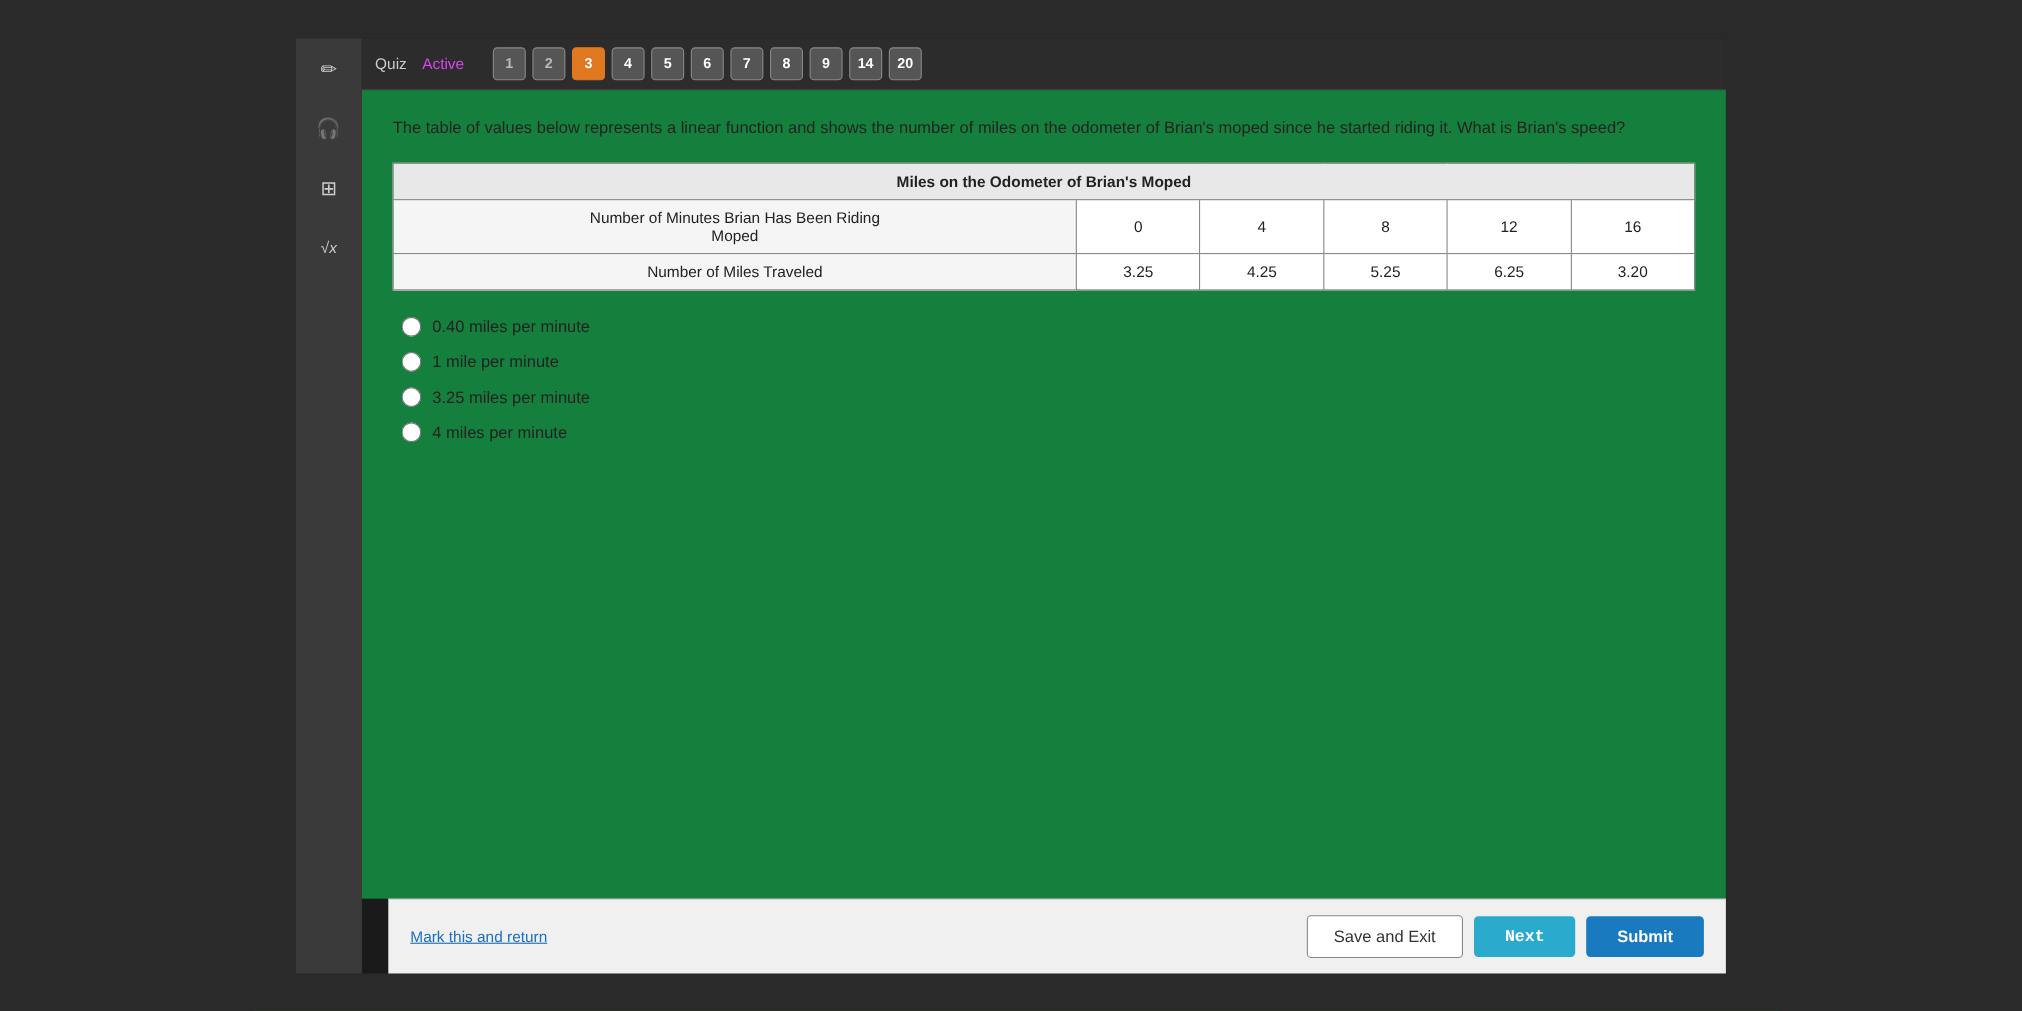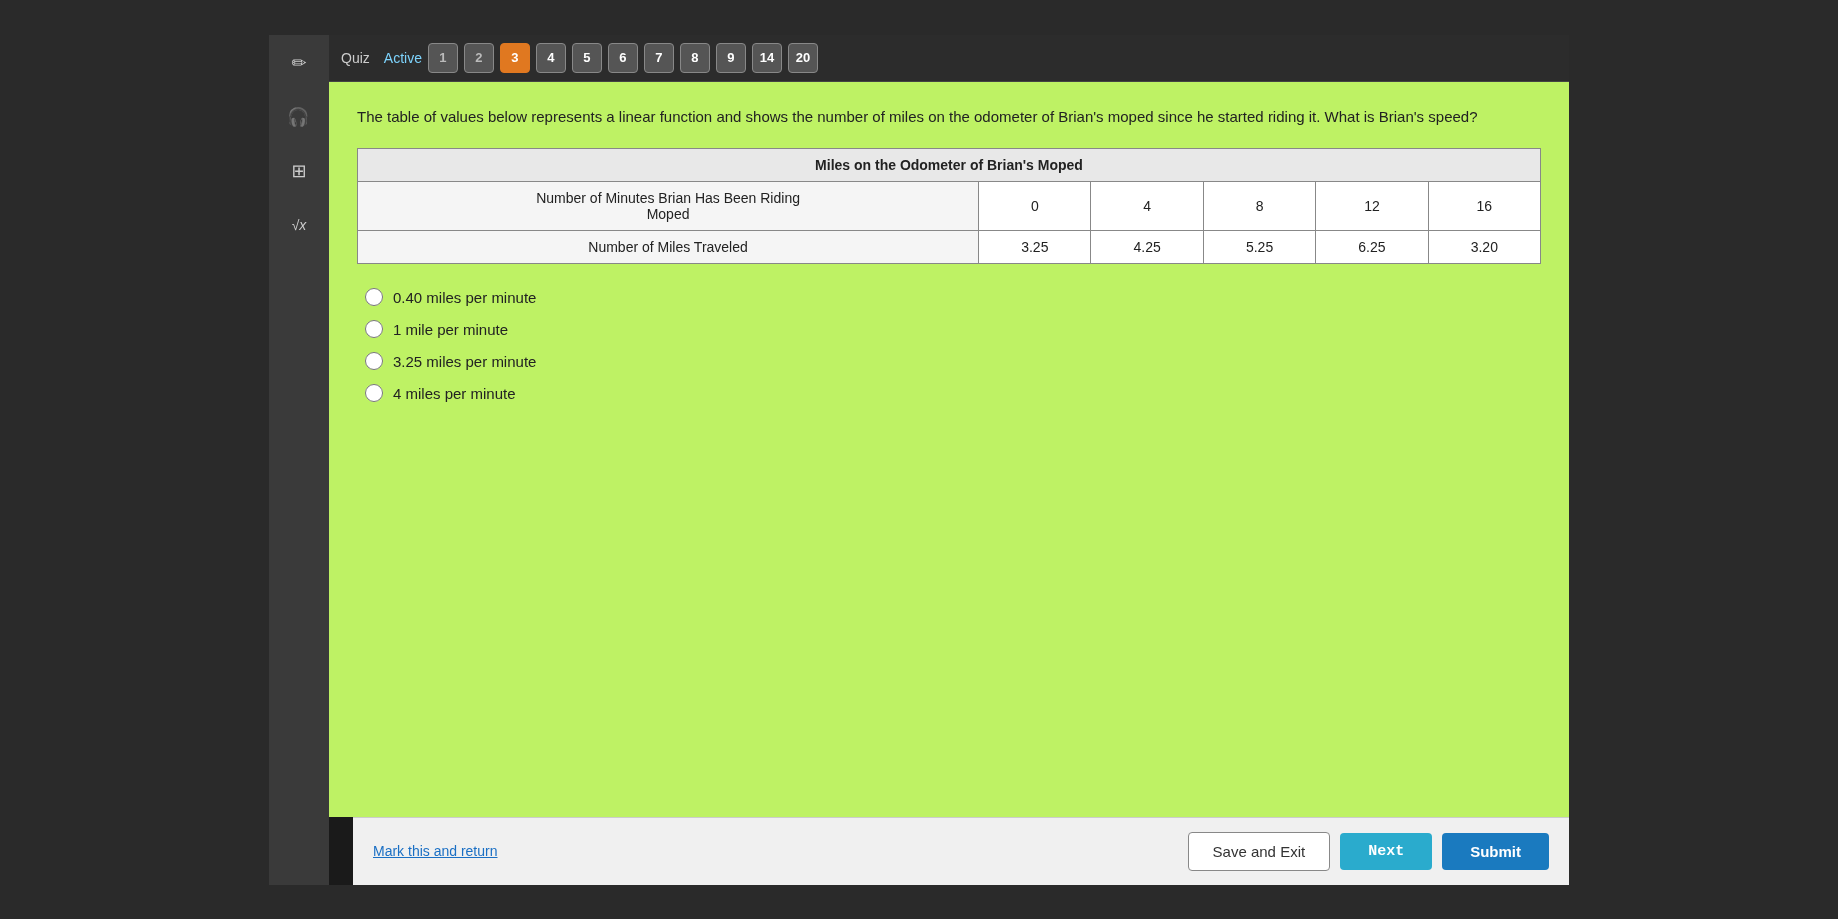--- a/index.html
+++ b/index.html
@@ -52,23 +52,23 @@
       align-items: center;
       gap: 6px;
       border-bottom: 1px solid #444;
     }
     .quiz-label {
       color: #ccc;
       font-size: 14px;
       margin-right: 8px;
     }
     .active-label {
-      color: #7dd3fc;
-      font-size: 14px;
-      margin-right: 0;
+      color: #d946ef;
+      font-size: 14px;
+      margin-right: 20px;
     }
     .question-btn {
       width: 30px;
       height: 30px;
       border: 1px solid #888;
       border-radius: 4px;
       display: flex;
       align-items: center;
       justify-content: center;
       font-size: 13px;
@@ -81,21 +81,21 @@
       background: #e07820;
       border-color: #e07820;
       color: white;
     }
     .question-btn.completed {
       background: #555;
       color: #bbb;
     }
     .content-area {
       flex: 1;
-      background: #bef264;
+      background: #15803d;
       padding: 24px 28px;
       overflow-y: auto;
     }
     .question-text {
       font-size: 15px;
       color: #222;
       line-height: 1.5;
       margin-bottom: 20px;
     }
     .data-table {

